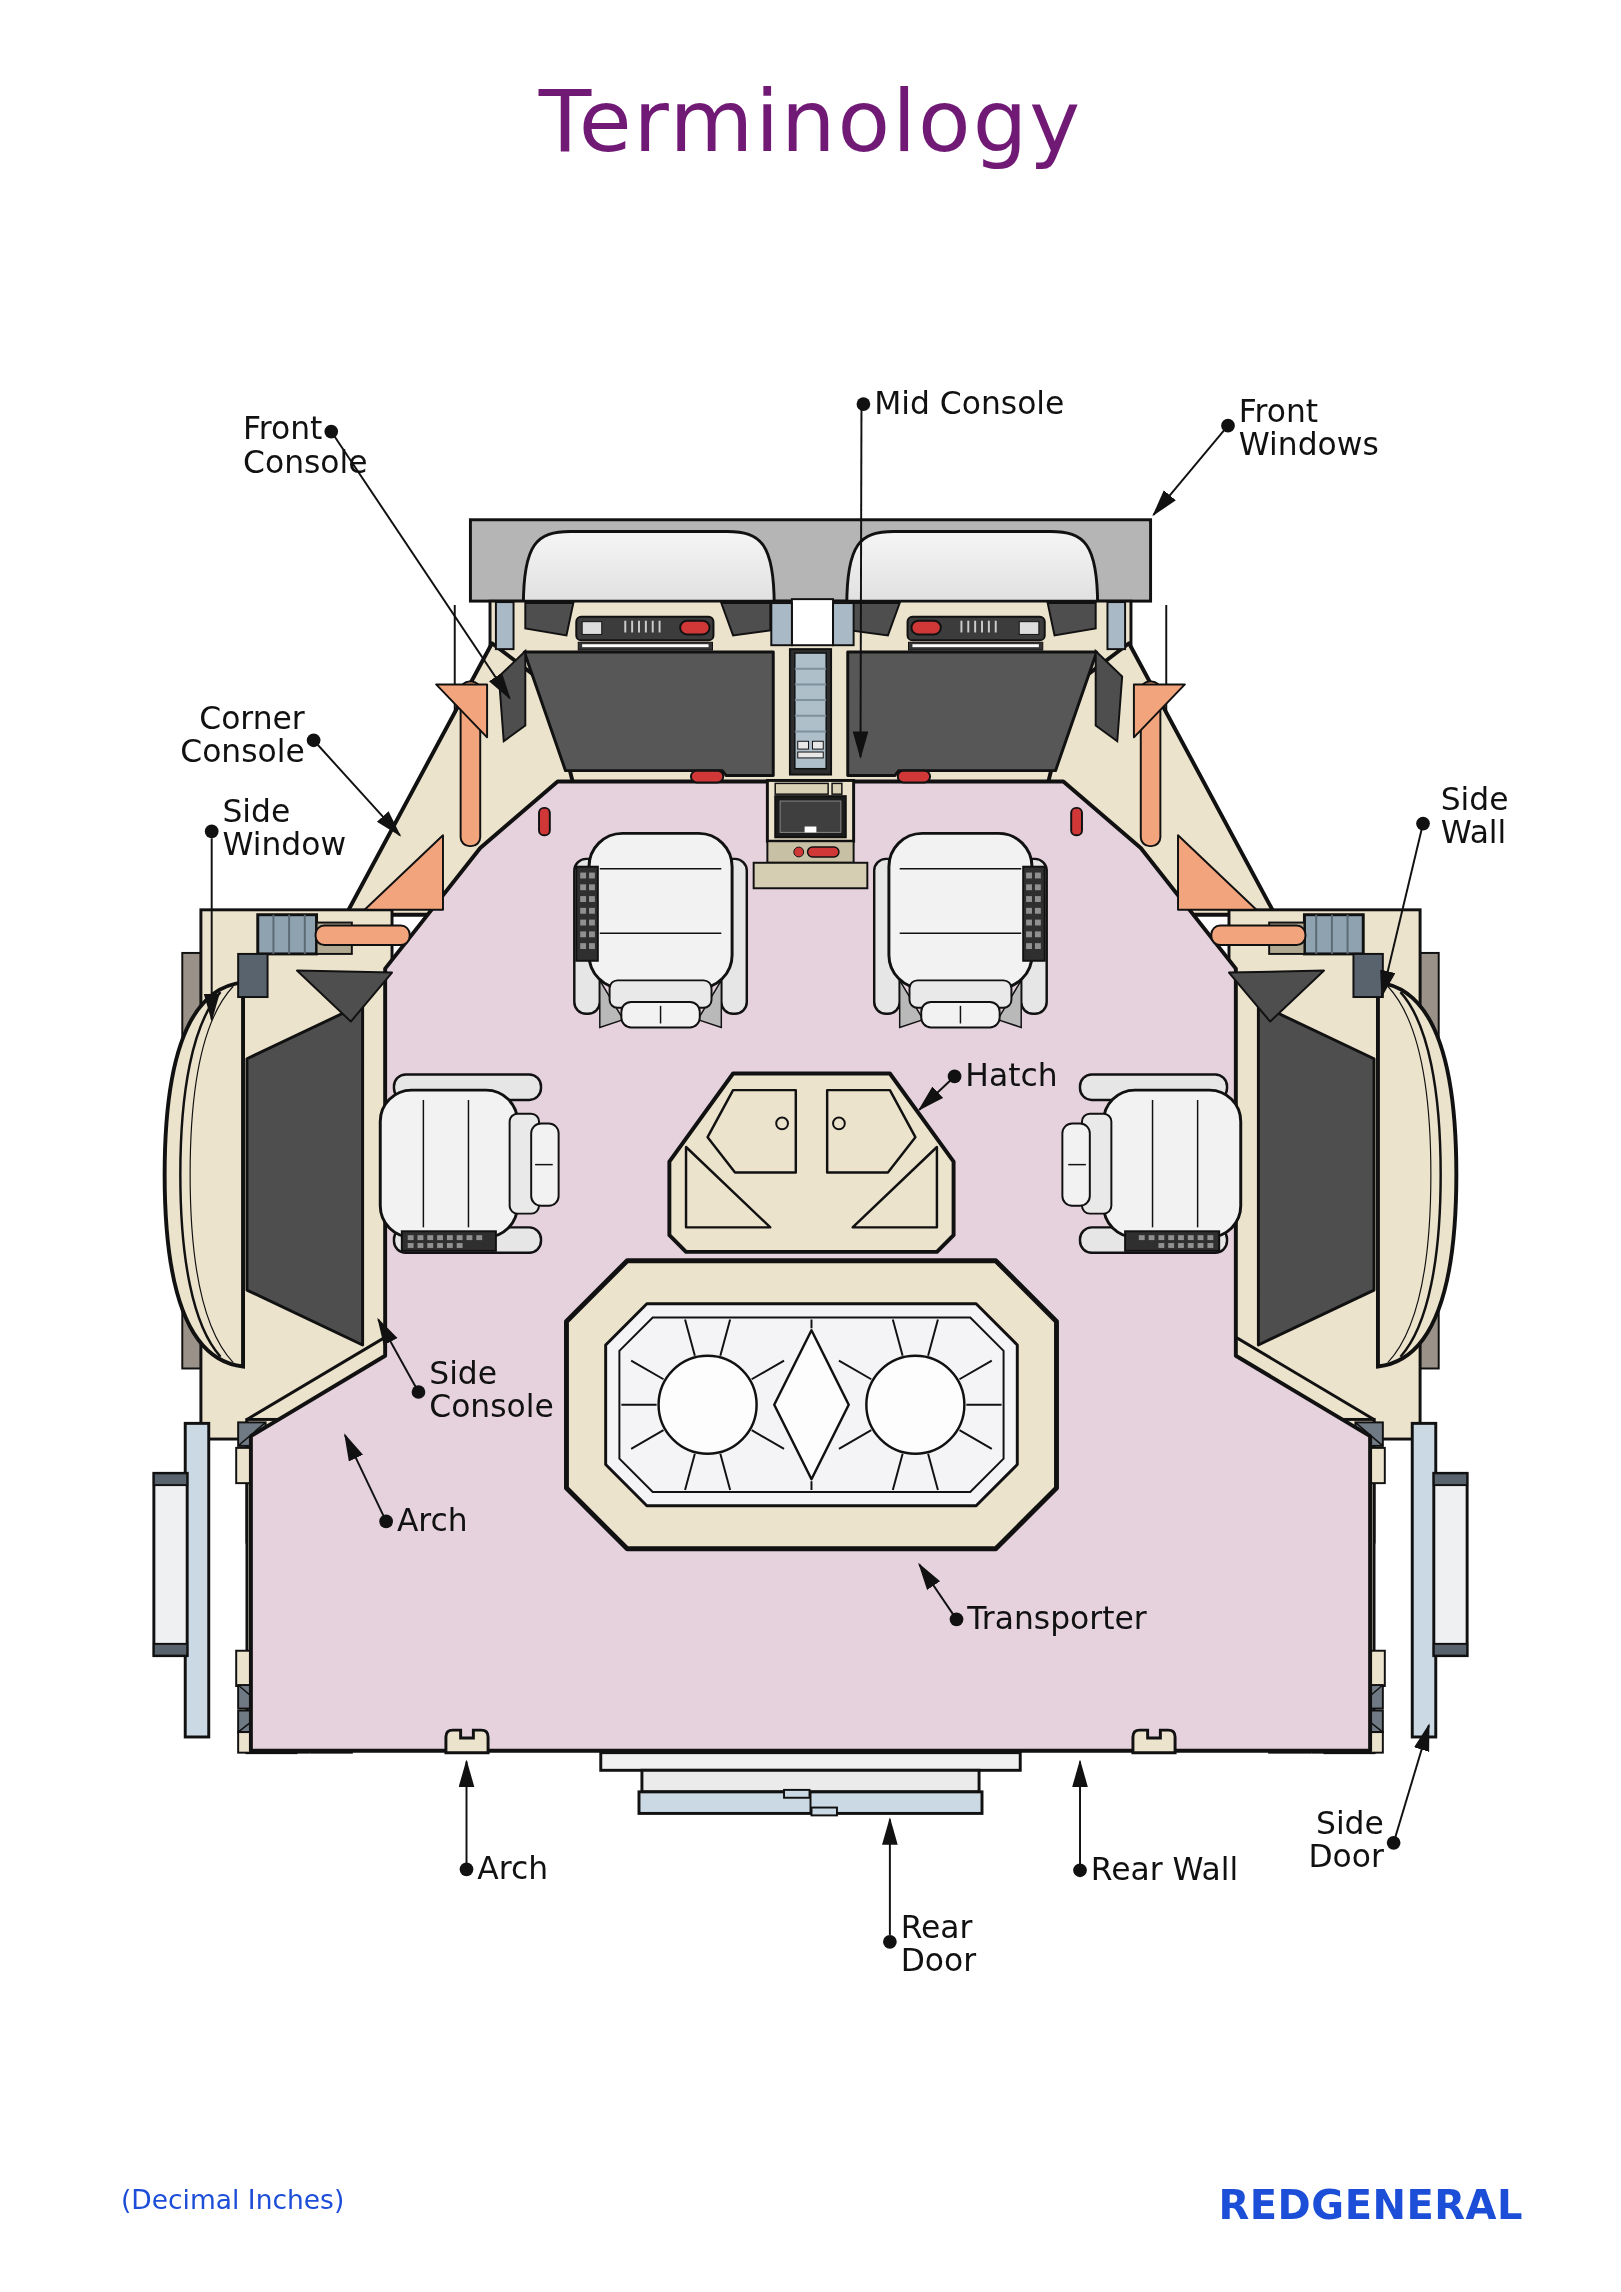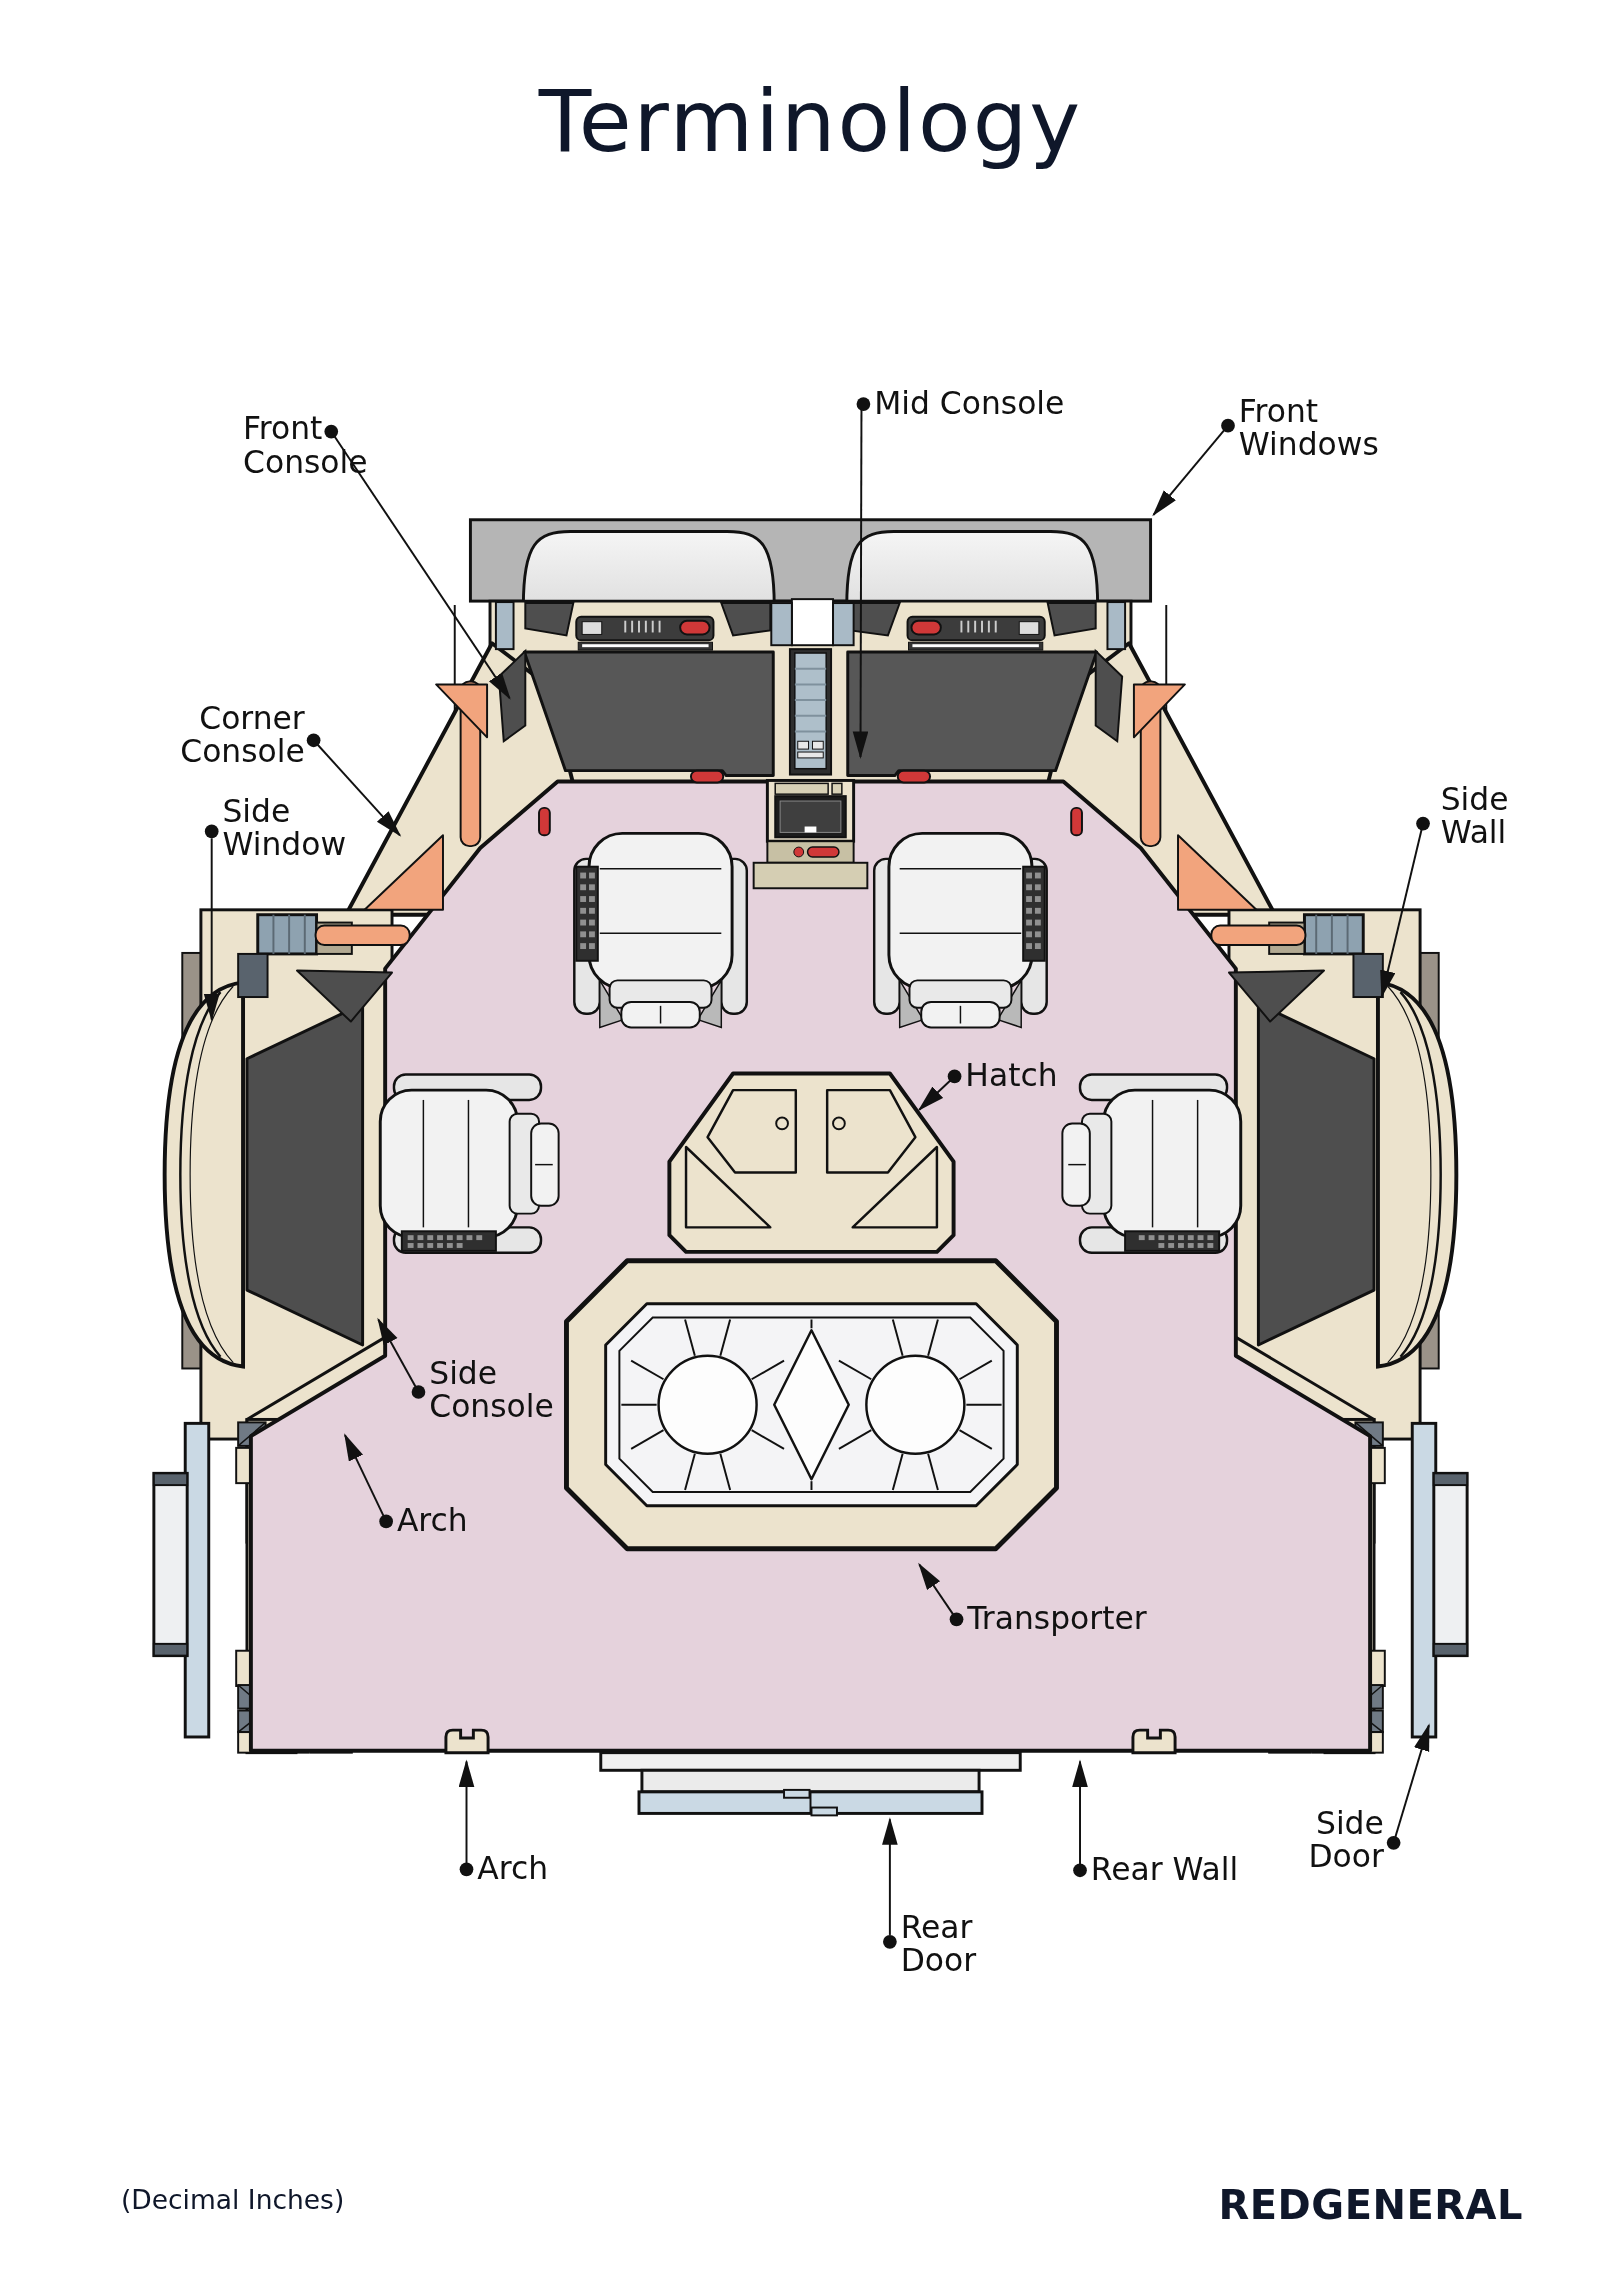--- a/index.html
+++ b/index.html
@@ -1,20 +1,20 @@
 <!DOCTYPE html>
 <html><head>
 <meta charset="utf-8">
 <style>
   html,body{margin:0;padding:0;background:#ffffff;}
   #page{position:relative;width:1621px;height:2293px;background:#ffffff;overflow:hidden;
         font-family:"DejaVu Sans",sans-serif;}
   #title{position:absolute;top:71px;left:0;width:100%;text-align:center;
-         font-size:86px;font-weight:400;letter-spacing:2px;color:#0f172a;}
-  .footer{position:absolute;font-size:26.5px;color:#0f172a;}
+         font-size:86px;font-weight:400;letter-spacing:2px;color:#701a75;}
+  .footer{position:absolute;font-size:26.5px;color:#1d4ed8;}
   #footer-left{left:121px;top:2184px;}
   #footer-center{left:0;width:100%;text-align:center;top:2184px;}
   #footer-right{right:98px;top:2182px;font-weight:bold;font-size:40px;letter-spacing:0.5px;}
   svg{position:absolute;left:0;top:0;}
   .lbl{font-size:32px;fill:#111;}
   .leader{stroke:#111;stroke-width:2;fill:none;}
 </style>
 </head>
 <body>
 

